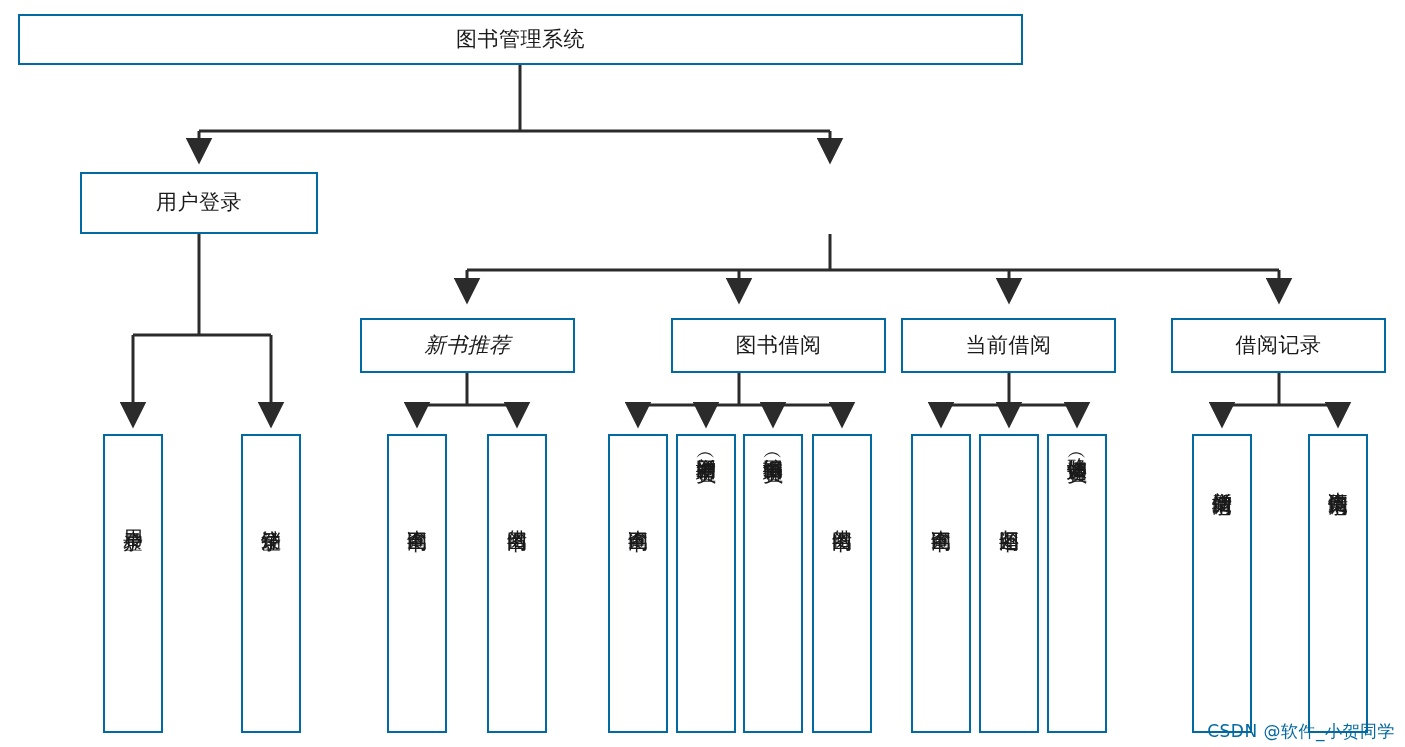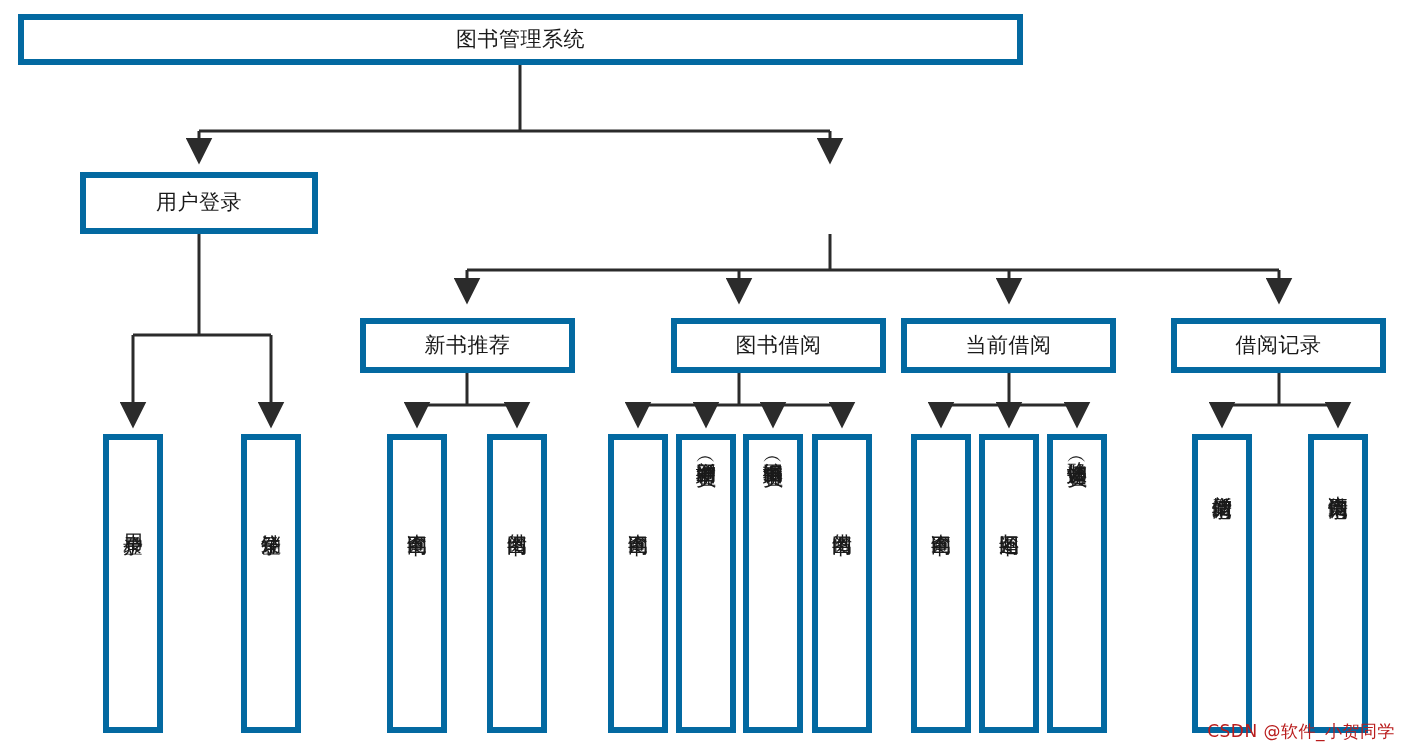--- a/index.html
+++ b/index.html
@@ -20,21 +20,21 @@
   #diagram-svg {
     position: absolute;
     left: 0;
     top: 0;
     width: 1405px;
     height: 747px;
   }
   .node-box {
     position: absolute;
     box-sizing: border-box;
-    border: 6px solid #0369a1;
+    border: 2px solid #0369a1;
     background: #ffffff;
     display: flex;
     align-items: center;
     justify-content: center;
     color: #1a1a1a;
   }
   .node-label {
     font-size: 21px;
     line-height: 1.12;
     letter-spacing: 0.5px;
@@ -54,21 +54,21 @@
     line-height: 1.05;
     letter-spacing: 1px;
     white-space: normal;
     max-height: 100%;
   }
   #watermark {
     position: absolute;
     right: 10px;
     bottom: 4px;
     font-size: 17px;
-    color: #b91c1c;
+    color: #0369a1;
     letter-spacing: 0.5px;
     white-space: nowrap;
     pointer-events: none;
   }
 </style>
 </head>
 <body>
 
 <div id="canvas">
 
@@ -123,21 +123,21 @@
   </svg>
 
   <div class="node-box" style="left:18px; top:14px; width:1005px; height:51px;">
     <span class="node-label">图书管理系统</span>
   </div>
 
   <div class="node-box" style="left:80px; top:172px; width:238px; height:62px;">
     <span class="node-label">用户登录</span>
   </div>
 
-  <div class="node-box" style="left:360px; top:318px; width:215px; height:55px;">
+  <div class="node-box" style="left:360px; top:318px; width:215px; height:55px;font-style:italic;">
     <span class="node-label">新书推荐</span>
   </div>
   <div class="node-box" style="left:632px; top:318px; width:215px; height:55px;margin-left:39px;">
     <span class="node-label">图书借阅</span>
   </div>
   <div class="node-box" style="left:1171px; top:318px; width:215px; height:55px;">
     <span class="node-label">借阅记录</span>
   </div>
   <div class="node-box" style="left:901px; top:318px; width:215px; height:55px;">
     <span class="node-label">当前借阅</span>

